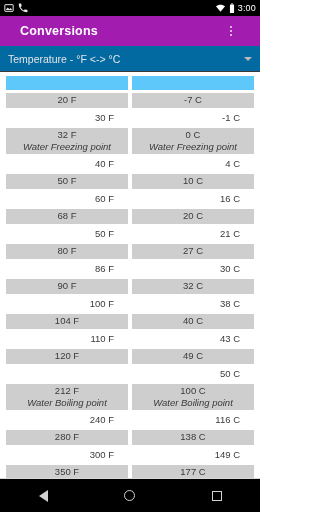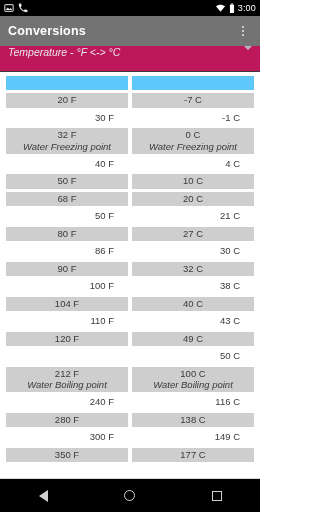--- a/index.html
+++ b/index.html
@@ -16,34 +16,34 @@
     height: 16px; background: #000000; color: #ffffff;
     display: flex; align-items: center; padding: 0 4px; flex: 0 0 16px;
   }
   .status-left { display: flex; align-items: center; gap: 4px; }
   .status-right { display: flex; align-items: center; gap: 3px; margin-left: auto; }
   .status-clock { font-size: 9px; color: #ffffff; letter-spacing: .2px; }
   .sicon { display: block; }
 
   
   .toolbar {
-    height: 30px; background: #737373; display: flex; align-items: center;
-    padding: 0 8px; flex: 0 0 30px;
+    height: 30px; background: #a21caf; display: flex; align-items: center;
+    padding: 0 20px; flex: 0 0 30px;
   }
   .toolbar-title { color: #ffffff; font-size: 12.5px; font-weight: bold; letter-spacing: .2px; }
   .overflow-btn {
     margin-left: auto; width: 18px; height: 24px;
     display: flex; flex-direction: column; align-items: center; justify-content: center; gap: 2px;
   }
   .overflow-btn i { display: block; width: 2px; height: 2px; background: #e8e8e8; border-radius: 50%; }
 
   
   .spinner-bar {
-    height: 26px; background: #be185d; display: flex; align-items: flex-start;
-    padding: 0 8px; flex: 0 0 26px; border-bottom: 1px solid #3a3a3a; font-style: italic;
+    height: 26px; background: #0369a1; display: flex; align-items: center;
+    padding: 0 8px; flex: 0 0 26px; border-bottom: 1px solid #3a3a3a;
   }
   .spinner-label { color: #e6e6e6; font-size: 10.5px; }
   .caret {
     margin-left: auto;
     width: 0; height: 0;
     border-left: 4px solid transparent; border-right: 4px solid transparent;
     border-top: 4px solid #b9b9b9;
   }
 
   
@@ -136,20 +136,24 @@
           <div class="tcell">0 C<span class="note">Water Freezing point</span></div>
         </div>
         <div class="trow plain">
           <div class="tcell">40 F</div>
           <div class="tcell">4 C</div>
         </div>
         <div class="trow shaded">
           <div class="tcell">50 F</div>
           <div class="tcell">10 C</div>
         </div>
+        <div class="trow plain">
+          <div class="tcell">60 F</div>
+          <div class="tcell">16 C</div>
+        </div>
         <div class="trow shaded">
           <div class="tcell">68 F</div>
           <div class="tcell">20 C</div>
         </div>
         <div class="trow plain">
           <div class="tcell">50 F</div>
           <div class="tcell">21 C</div>
         </div>
         <div class="trow shaded">
           <div class="tcell">80 F</div>

